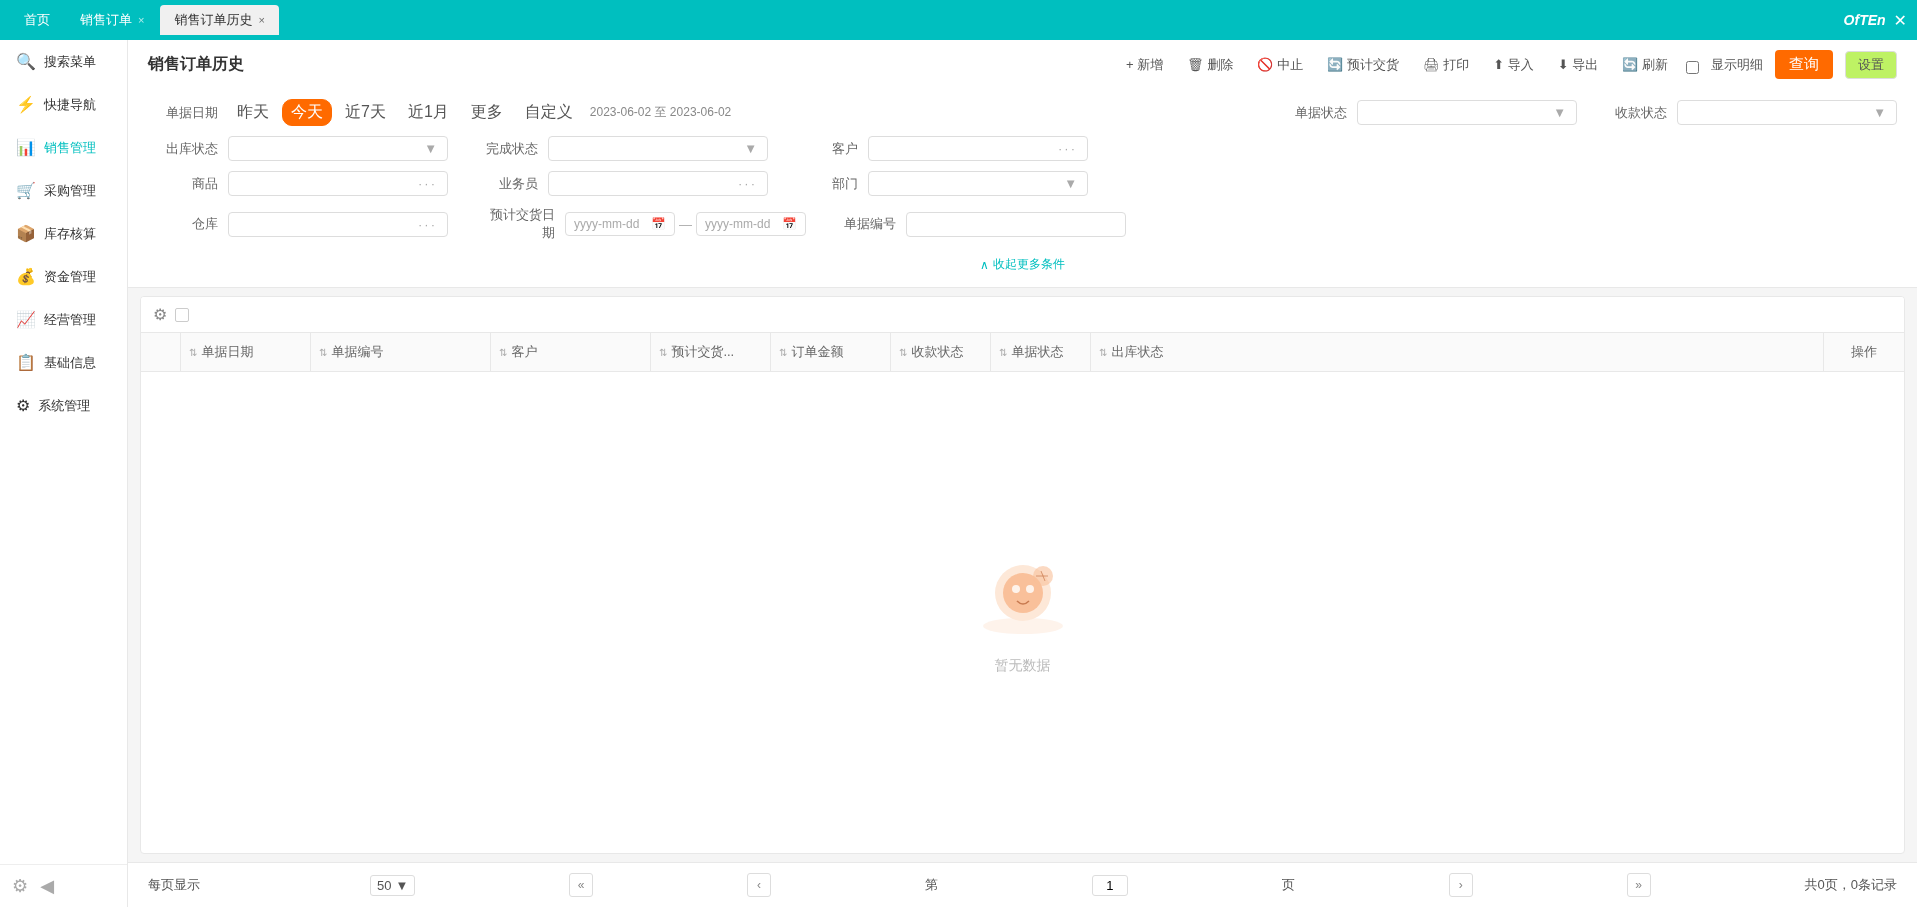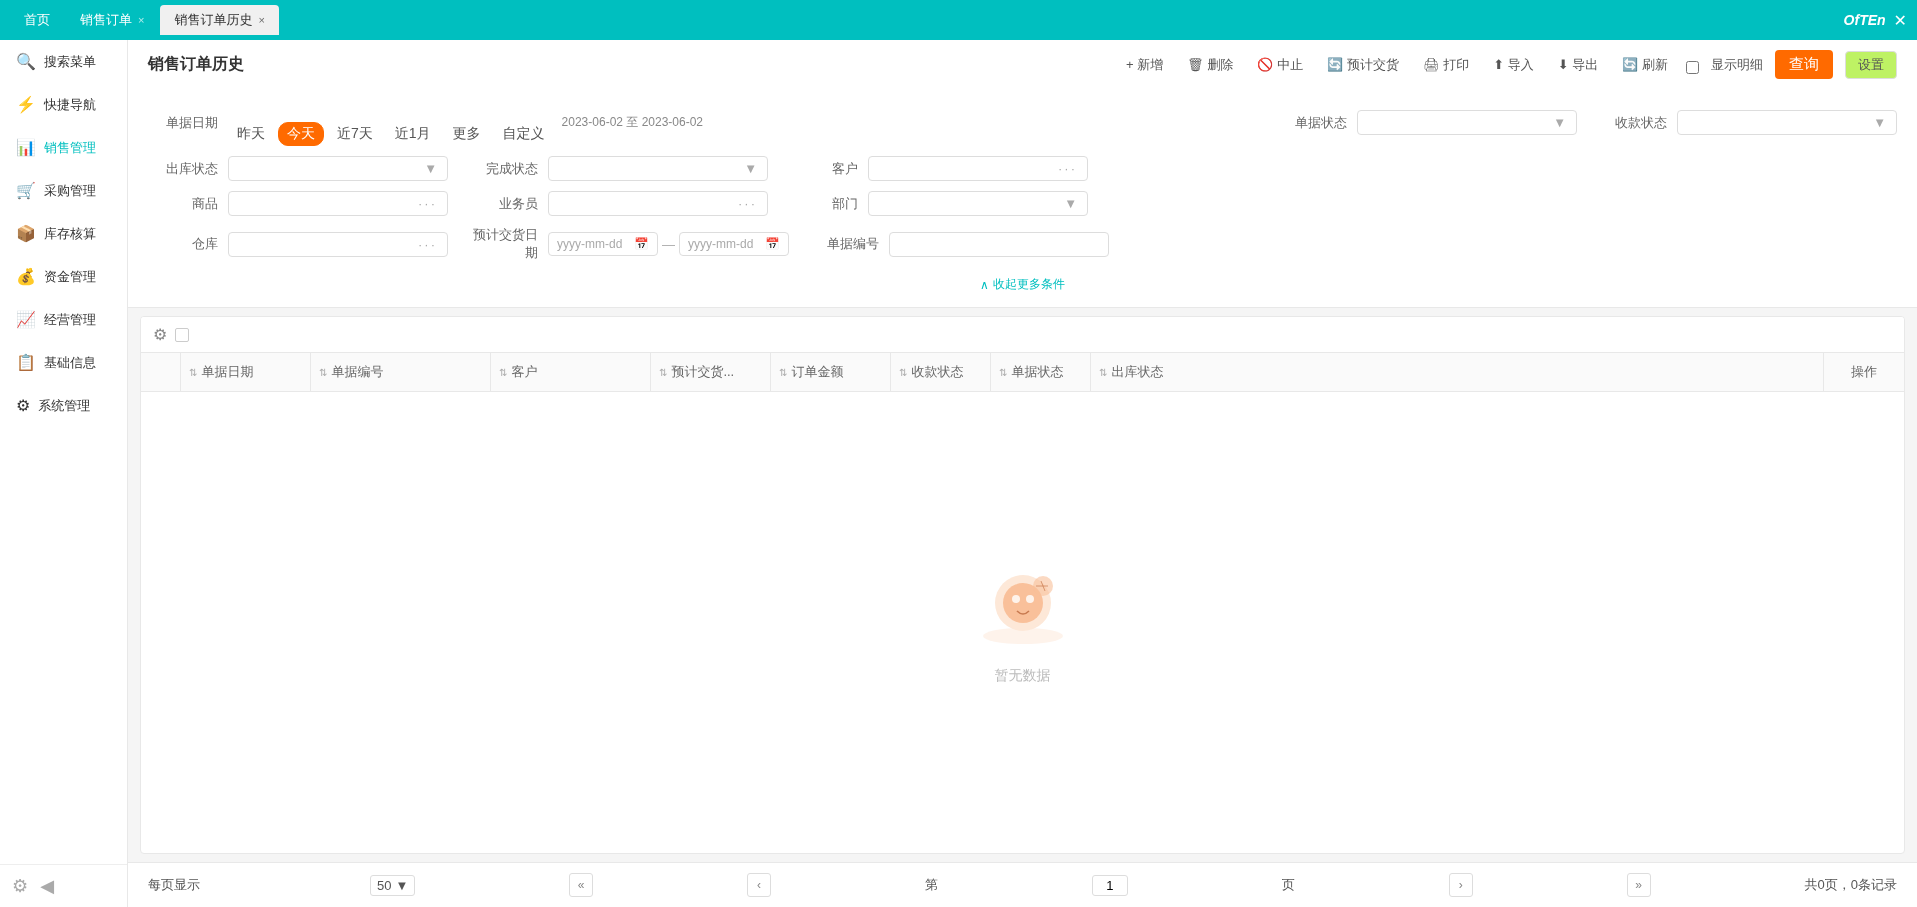--- a/index.html
+++ b/index.html
@@ -167,25 +167,24 @@
       flex: 1;
     }
     .date-filter-btns {
       display: flex;
       align-items: center;
       gap: 4px;
     }
     .date-btn {
       padding: 2px 8px;
       border-radius: 10px;
-      font-size: 14px;
+      font-size: 16px;
       cursor: pointer;
       color: #555;
       border: 1px solid transparent;
-      margin-top: 23px;
     }
     .date-btn.active {
       background: #ff6a00;
       color: #fff;
       border-color: #ff6a00;
     }
     .date-range-text {
       font-size: 12px;
       color: #888;
       margin-left: 8px;
@@ -521,21 +520,21 @@
             <span class="arrow">▼</span>
           </div>
         </div>
 
         <div class="filter-row">
           <span class="filter-label">仓库</span>
           <div class="filter-ellipsis" style="width:220px;">
             <span></span>
             <span class="dots">···</span>
           </div>
-          <span class="filter-label" style="margin-left:20px;">预计交货日期</span>
+          <span class="filter-label" style="margin-left:37px;">预计交货日期</span>
           <div class="date-input-group">
             <div class="date-input">
               <span>yyyy-mm-dd</span>
               <span style="margin-left:auto;color:#aaa;">📅</span>
             </div>
             <span class="date-dash">—</span>
             <div class="date-input">
               <span>yyyy-mm-dd</span>
               <span style="margin-left:auto;color:#aaa;">📅</span>
             </div>

